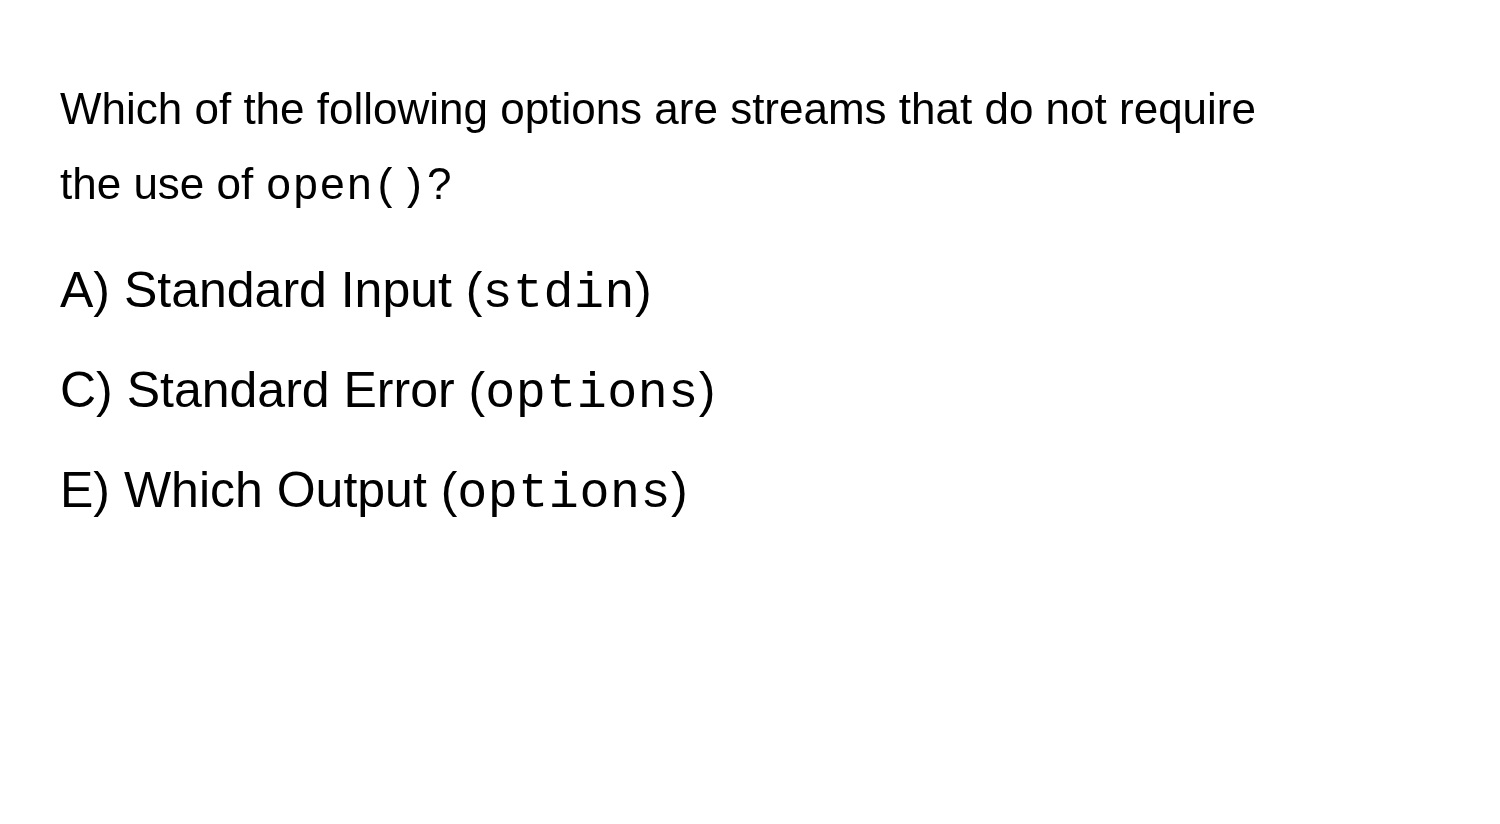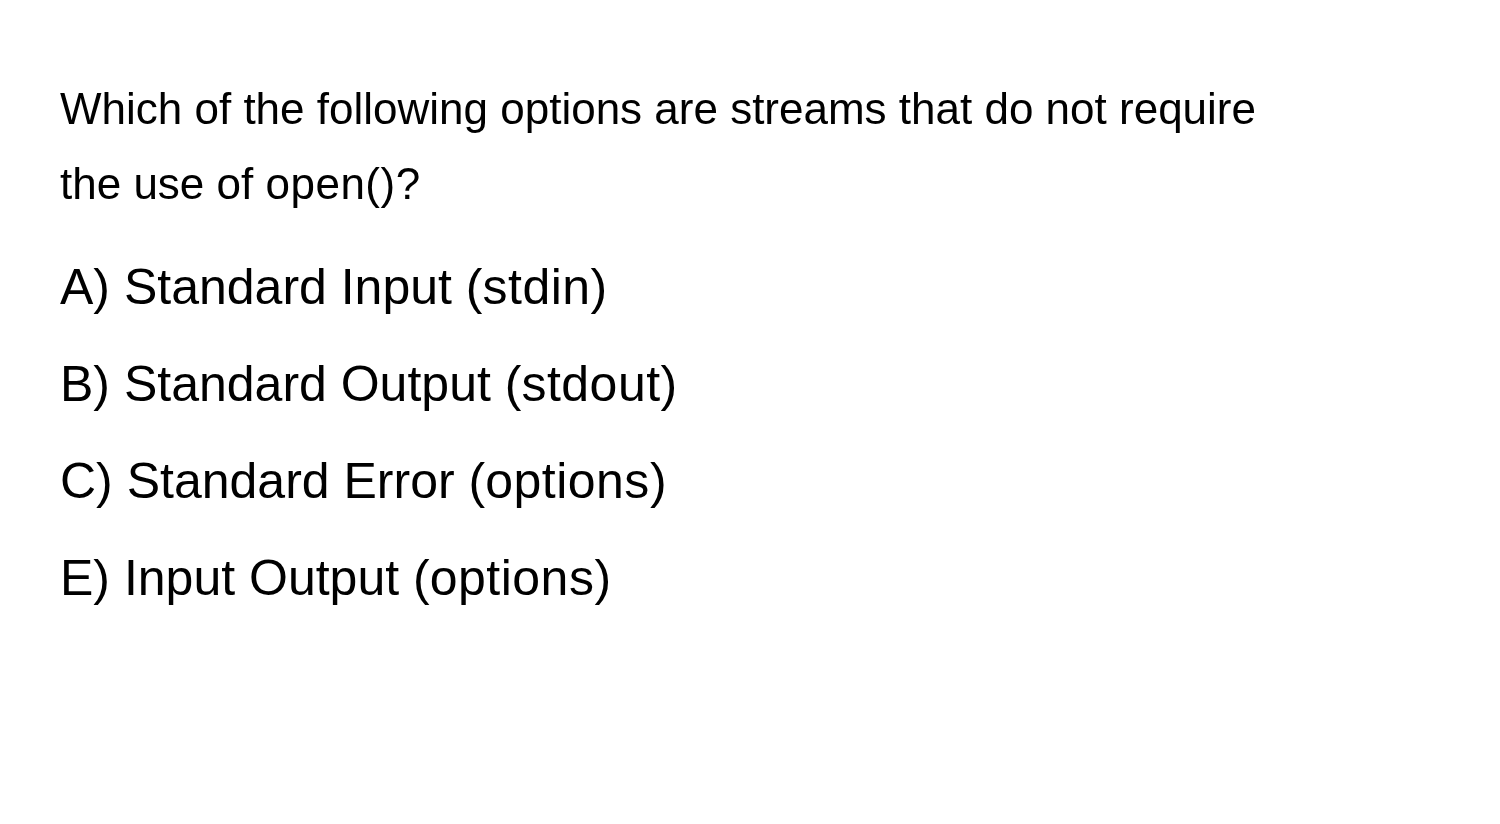--- a/index.html
+++ b/index.html
@@ -24,41 +24,38 @@
       margin-bottom: 28px;
       font-weight: 400;
     }
     .option {
       font-size: 50px;
       line-height: 1.5;
       margin-bottom: 22px;
       font-weight: 400;
     }
     .mono {
-      font-family: Liberation Sans, sans-serif;
+      font-family: Liberation Mono, monospace;
       letter-spacing: 0.5px;
     }
   </style>
 </head>
 <body>
 
 <div class="content">
   <p class="question">
     <span>Which of the following options are streams that do not require the use of </span><span class="mono">open()</span><span>?</span>
   </p>
 
   <p class="option">
     <span>A</span>) <span>Standard Input</span> (<span class="mono">stdin</span>)
   </p>
 
-  <p class="option">
-    <span>B</span>) <span>Standard Output</span> (<span class="mono">stdout</span>)
-  </p>
 
   <p class="option">
     <span>C</span>) <span>Standard Error</span> (<span class="mono">options</span>)
   </p>
 
 
   <p class="option">
-    <span>E</span>) <span>Input Output</span> (<span class="mono">options</span>)
+    <span>E</span>) <span>Which Output</span> (<span class="mono">options</span>)
   </p>
 </div>
 
 </body></html>

